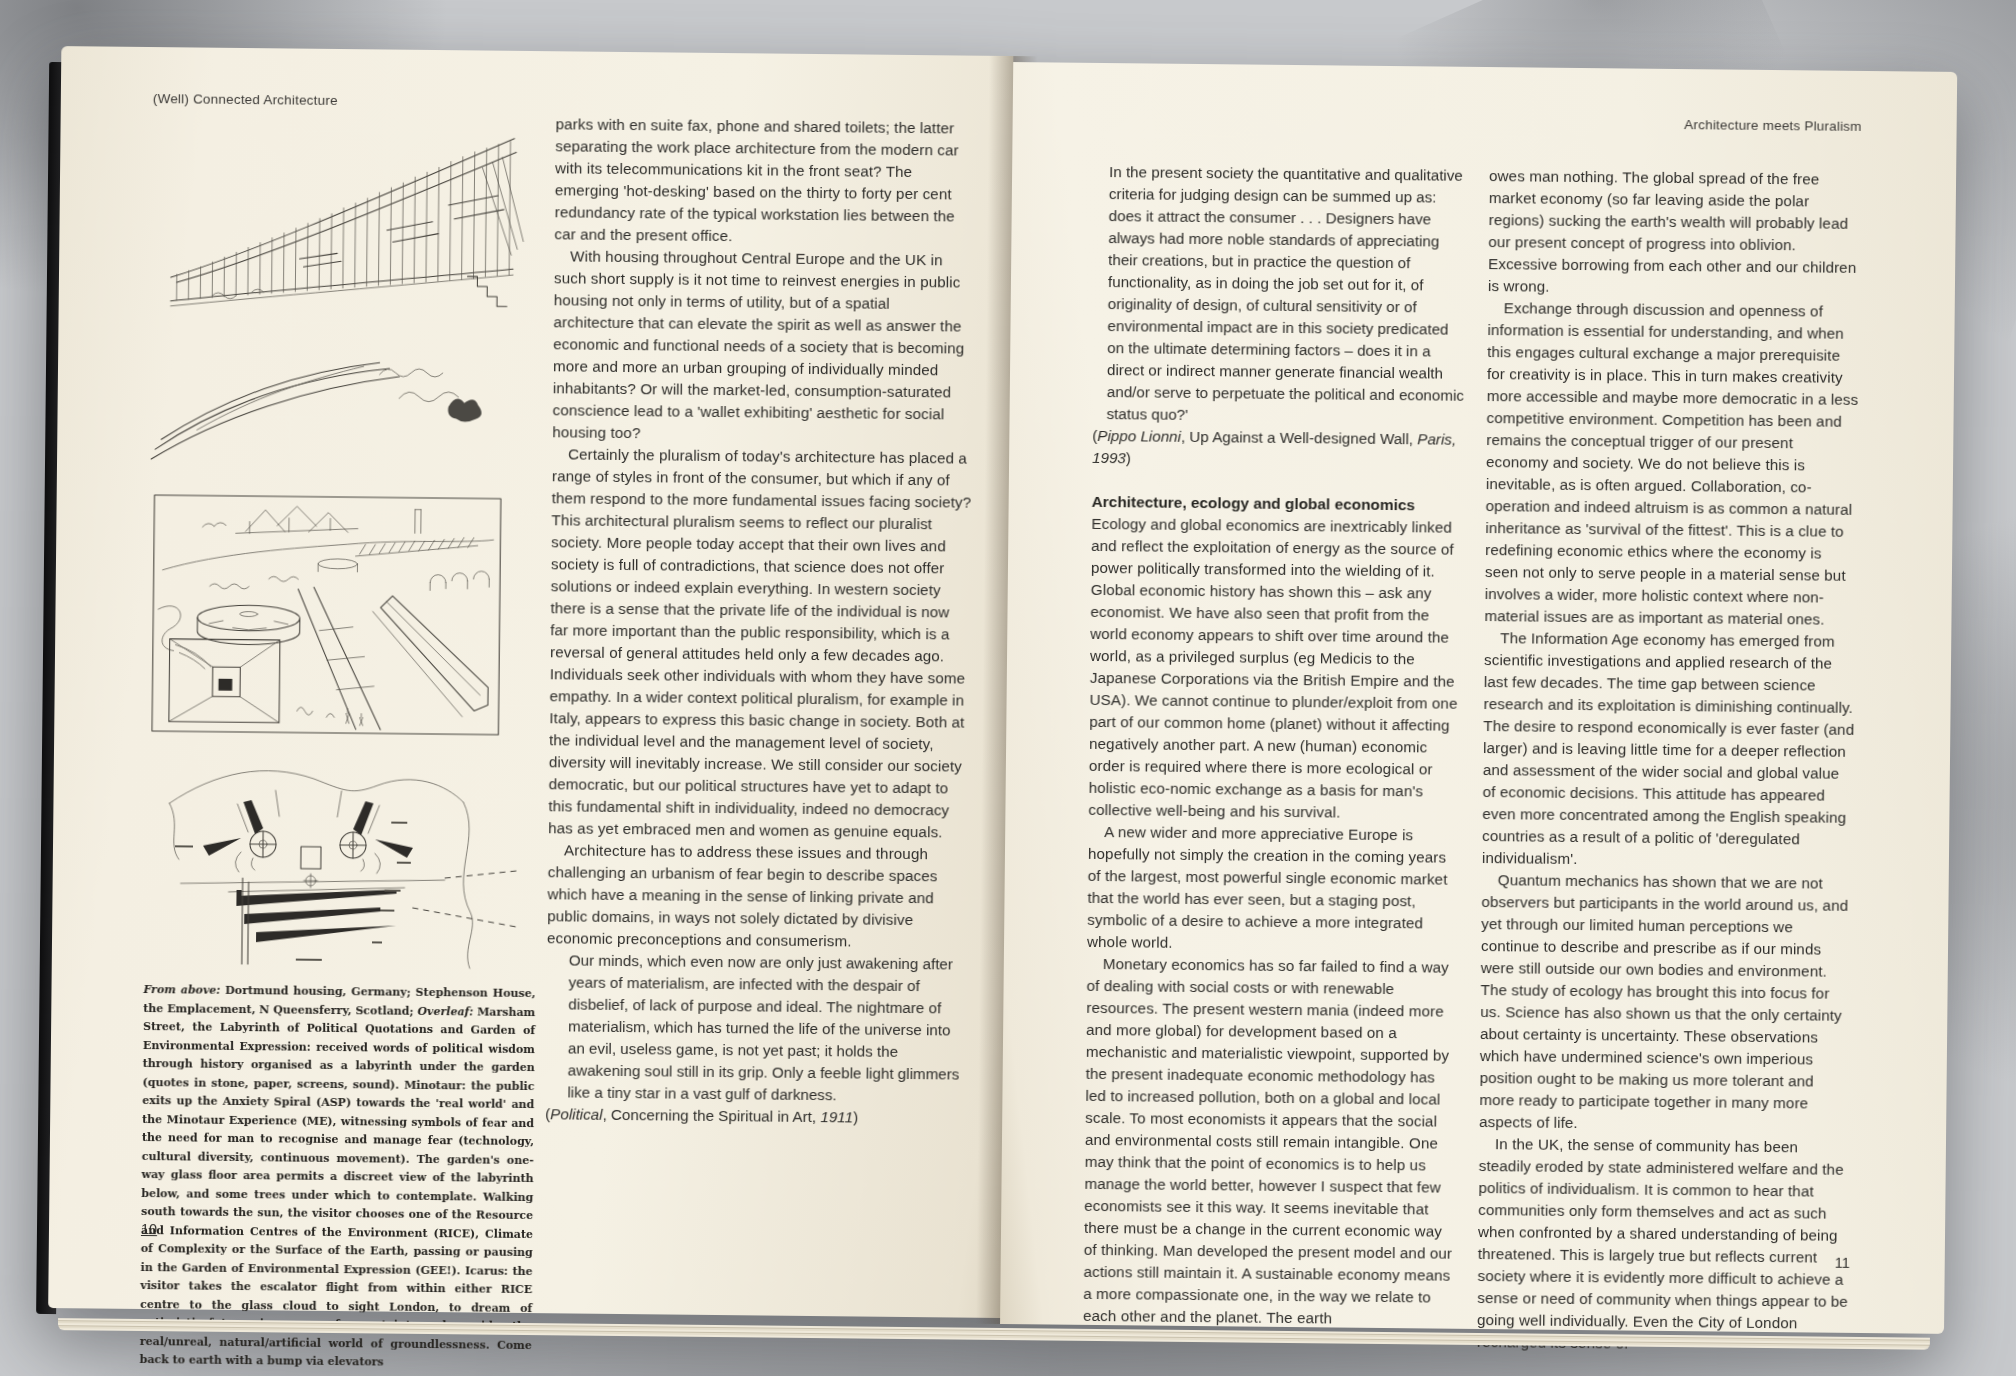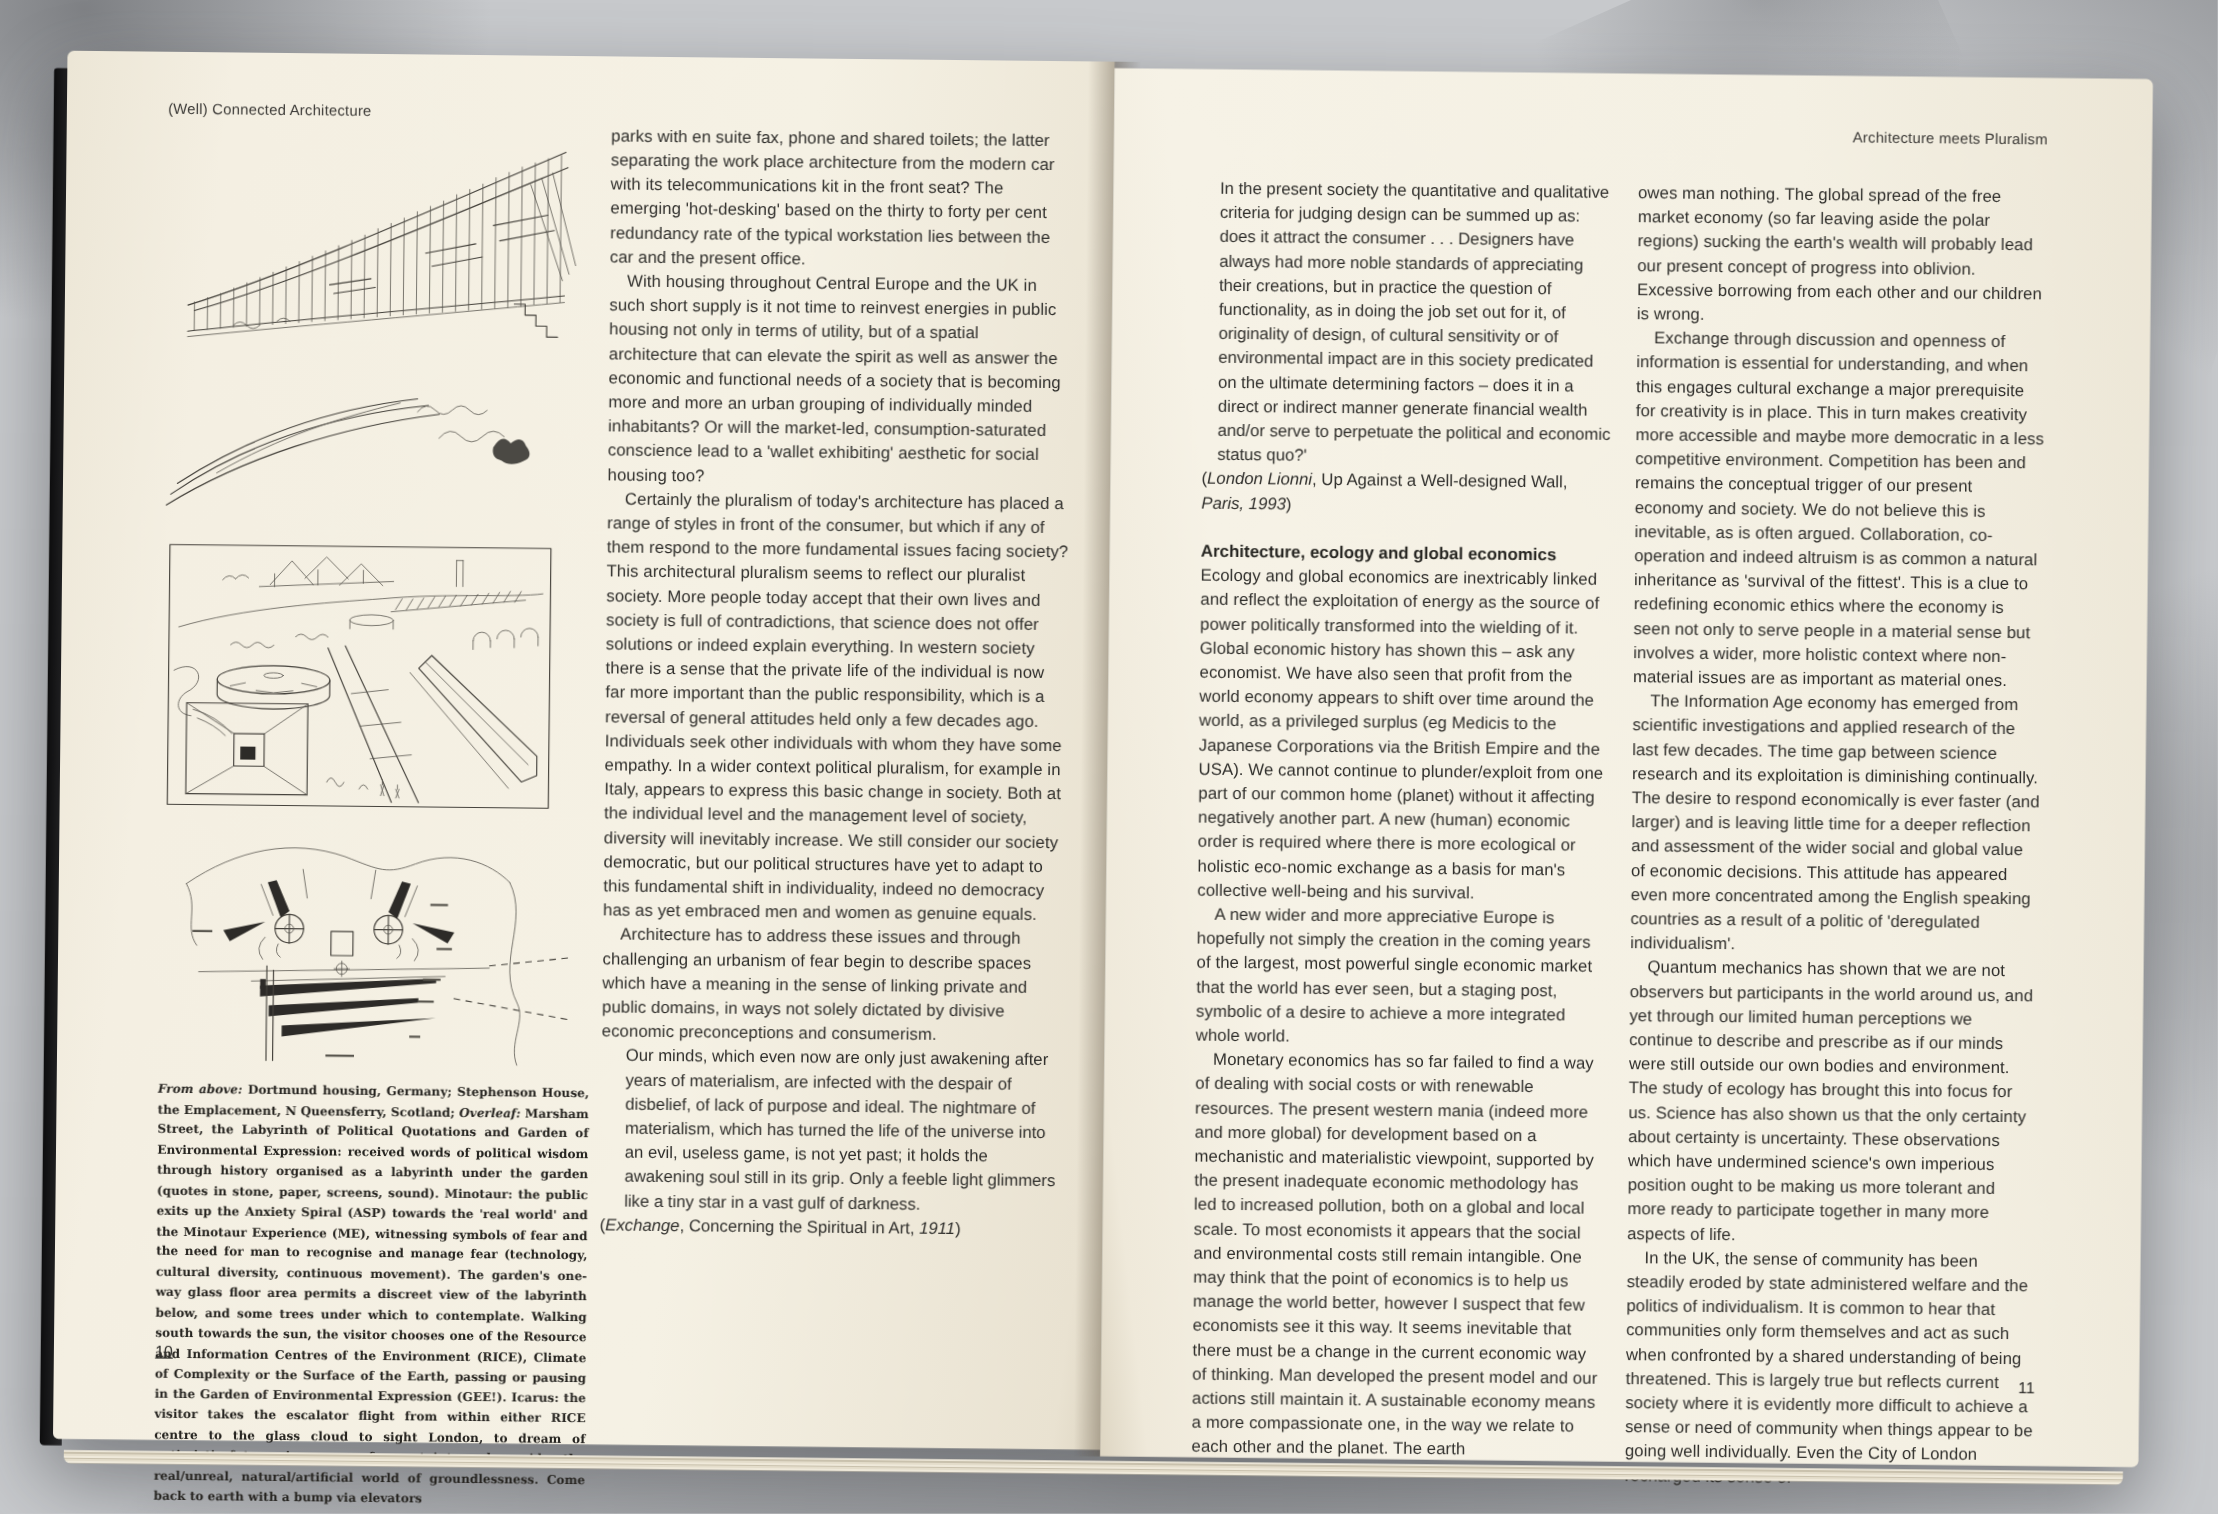--- a/index.html
+++ b/index.html
@@ -184,36 +184,36 @@
 
         <p class="caption"><em>From above: </em><span>Dortmund housing, Germany; Stephenson House, the Emplacement, N Queensferry, Scotland; </span><em>Overleaf: </em><span>Marsham Street, the Labyrinth of Political Quotations and Garden of Environmental Expression: received words of political wisdom through history organised as a labyrinth under the garden (quotes in stone, paper, screens, sound). Minotaur: the public exits up the Anxiety Spiral (ASP) towards the 'real world' and the Minotaur Experience (ME), witnessing symbols of fear and the need for man to recognise and manage fear (technology, cultural diversity, continuous movement). The garden's one-way glass floor area permits a discreet view of the labyrinth below, and some trees under which to contemplate. Walking south towards the sun, the visitor chooses one of the Resource and Information Centres of the Environment (RICE), Climate of Complexity or the Surface of the Earth, passing or pausing in the Garden of Environmental Expression (GEE!). Icarus: the visitor takes the escalator flight from within either RICE centre to the glass cloud to sight London, to dream of optimistic futures in an age of uncertainty and consider the real/unreal, natural/artificial world of groundlessness. Come back to earth with a bump via elevators</span></p>
       </div>
 
       <div class="lp-text">
         <p class="body-p">parks with en suite fax, phone and shared toilets; the latter separating the work place architecture from the modern car with its telecommunications kit in the front seat? The emerging 'hot-desking' based on the thirty to forty per cent redundancy rate of the typical workstation lies between the car and the present office.</p>
         <p class="body-p indent">With housing throughout Central Europe and the UK in such short supply is it not time to reinvest energies in public housing not only in terms of utility, but of a spatial architecture that can elevate the spirit as well as answer the economic and functional needs of a society that is becoming more and more an urban grouping of individually minded inhabitants? Or will the market-led, consumption-saturated conscience lead to a 'wallet exhibiting' aesthetic for social housing too?</p>
         <p class="body-p indent">Certainly the pluralism of today's architecture has placed a range of styles in front of the consumer, but which if any of them respond to the more fundamental issues facing society? This architectural pluralism seems to reflect our pluralist society. More people today accept that their own lives and society is full of contradictions, that science does not offer solutions or indeed explain everything. In western society there is a sense that the private life of the individual is now far more important than the public responsibility, which is a reversal of general attitudes held only a few decades ago. Individuals seek other individuals with whom they have some empathy. In a wider context political pluralism, for example in Italy, appears to express this basic change in society. Both at the individual level and the management level of society, diversity will inevitably increase. We still consider our society democratic, but our political structures have yet to adapt to this fundamental shift in individuality, indeed no democracy has as yet embraced men and women as genuine equals.</p>
         <p class="body-p indent">Architecture has to address these issues and through challenging an urbanism of fear begin to describe spaces which have a meaning in the sense of linking private and public domains, in ways not solely dictated by divisive economic preconceptions and consumerism.</p>
         <div class="bquote">Our minds, which even now are only just awakening after years of materialism, are infected with the despair of disbelief, of lack of purpose and ideal. The nightmare of materialism, which has turned the life of the universe into an evil, useless game, is not yet past; it holds the awakening soul still in its grip. Only a feeble light glimmers like a tiny star in a vast gulf of darkness.</div>
-        <p class="attribution"><span>(</span><em>Exchange</em><span>, Concerning the Spiritual in Art, </span><em>1911</em><span>)</span></p>
+        <p class="attribution"><span>(</span><em>Political</em><span>, Concerning the Spiritual in Art, </span><em>1911</em><span>)</span></p>
       </div>
     </div>
 
     <div class="page-number pn-left">10</div>
   </div>
 
   <div class="gutter"></div>
 
   <div class="page page-right">
     <div class="running-head rh-right">Architecture meets Pluralism</div>
 
     <div class="rp-cols">
       <div class="rp-col">
         <div class="bquote" style="margin-left:14px;">In the present society the quantitative and qualitative criteria for judging design can be summed up as: does it attract the consumer . . . Designers have always had more noble standards of appreciating their creations, but in practice the question of functionality, as in doing the job set out for it, of originality of design, of cultural sensitivity or of environmental impact are in this society predicated on the ultimate determining factors – does it in a direct or indirect manner generate financial wealth and/or serve to perpetuate the political and economic status quo?'</div>
-        <p class="attribution"><span>(</span><em>London Lionni</em><span>, Up Against a Well-designed Wall, </span><em>Paris, 1993</em><span>)</span></p>
+        <p class="attribution"><span>(</span><em>Pippo Lionni</em><span>, Up Against a Well-designed Wall, </span><em>Paris, 1993</em><span>)</span></p>
         <h3 class="sec-heading">Architecture, ecology and global economics</h3>
         <p class="body-p">Ecology and global economics are inextricably linked and reflect the exploitation of energy as the source of power politically transformed into the wielding of it. Global economic history has shown this – ask any economist. We have also seen that profit from the world economy appears to shift over time around the world, as a privileged surplus (eg Medicis to the Japanese Corporations via the British Empire and the USA). We cannot continue to plunder/exploit from one part of our common home (planet) without it affecting negatively another part. A new (human) economic order is required where there is more ecological or holistic eco-nomic exchange as a basis for man's collective well-being and his survival.</p>
         <p class="body-p indent">A new wider and more appreciative Europe is hopefully not simply the creation in the coming years of the largest, most powerful single economic market that the world has ever seen, but a staging post, symbolic of a desire to achieve a more integrated whole world.</p>
         <p class="body-p indent">Monetary economics has so far failed to find a way of dealing with social costs or with renewable resources. The present western mania (indeed more and more global) for development based on a mechanistic and materialistic viewpoint, supported by the present inadequate economic methodology has led to increased pollution, both on a global and local scale. To most economists it appears that the social and environmental costs still remain intangible. One may think that the point of economics is to help us manage the world better, however I suspect that few economists see it this way. It seems inevitable that there must be a change in the current economic way of thinking. Man developed the present model and our actions still maintain it. A sustainable economy means a more compassionate one, in the way we relate to each other and the planet. The earth</p>
       </div>
       <div class="rp-col">
         <p class="body-p">owes man nothing. The global spread of the free market economy (so far leaving aside the polar regions) sucking the earth's wealth will probably lead our present concept of progress into oblivion. Excessive borrowing from each other and our children is wrong.</p>
         <p class="body-p indent">Exchange through discussion and openness of information is essential for understanding, and when this engages cultural exchange a major prerequisite for creativity is in place. This in turn makes creativity more accessible and maybe more democratic in a less competitive environment. Competition has been and remains the conceptual trigger of our present economy and society. We do not believe this is inevitable, as is often argued. Collaboration, co-operation and indeed altruism is as common a natural inheritance as 'survival of the fittest'. This is a clue to redefining economic ethics where the economy is seen not only to serve people in a material sense but involves a wider, more holistic context where non-material issues are as important as material ones.</p>
         <p class="body-p indent">The Information Age economy has emerged from scientific investigations and applied research of the last few decades. The time gap between science research and its exploitation is diminishing continually. The desire to respond economically is ever faster (and larger) and is leaving little time for a deeper reflection and assessment of the wider social and global value of economic decisions. This attitude has appeared even more concentrated among the English speaking countries as a result of a politic of 'deregulated individualism'.</p>
         <p class="body-p indent">Quantum mechanics has shown that we are not observers but participants in the world around us, and yet through our limited human perceptions we continue to describe and prescribe as if our minds were still outside our own bodies and environment. The study of ecology has brought this into focus for us. Science has also shown us that the only certainty about certainty is uncertainty. These observations which have undermined science's own imperious position ought to be making us more tolerant and more ready to participate together in many more aspects of life.</p>

